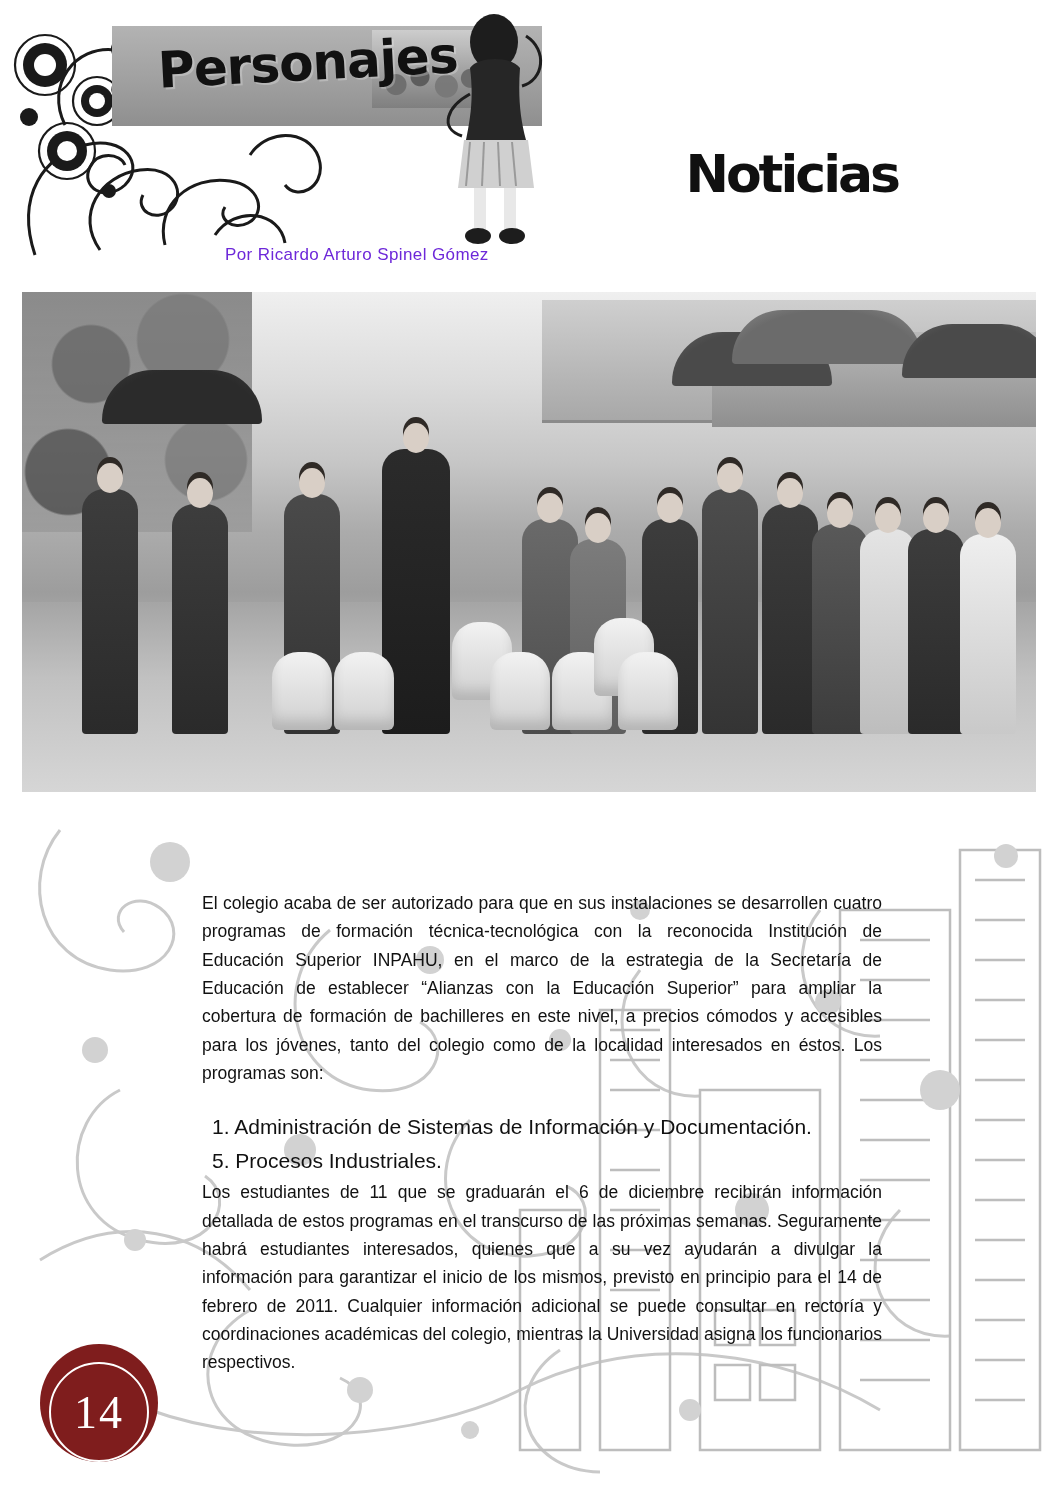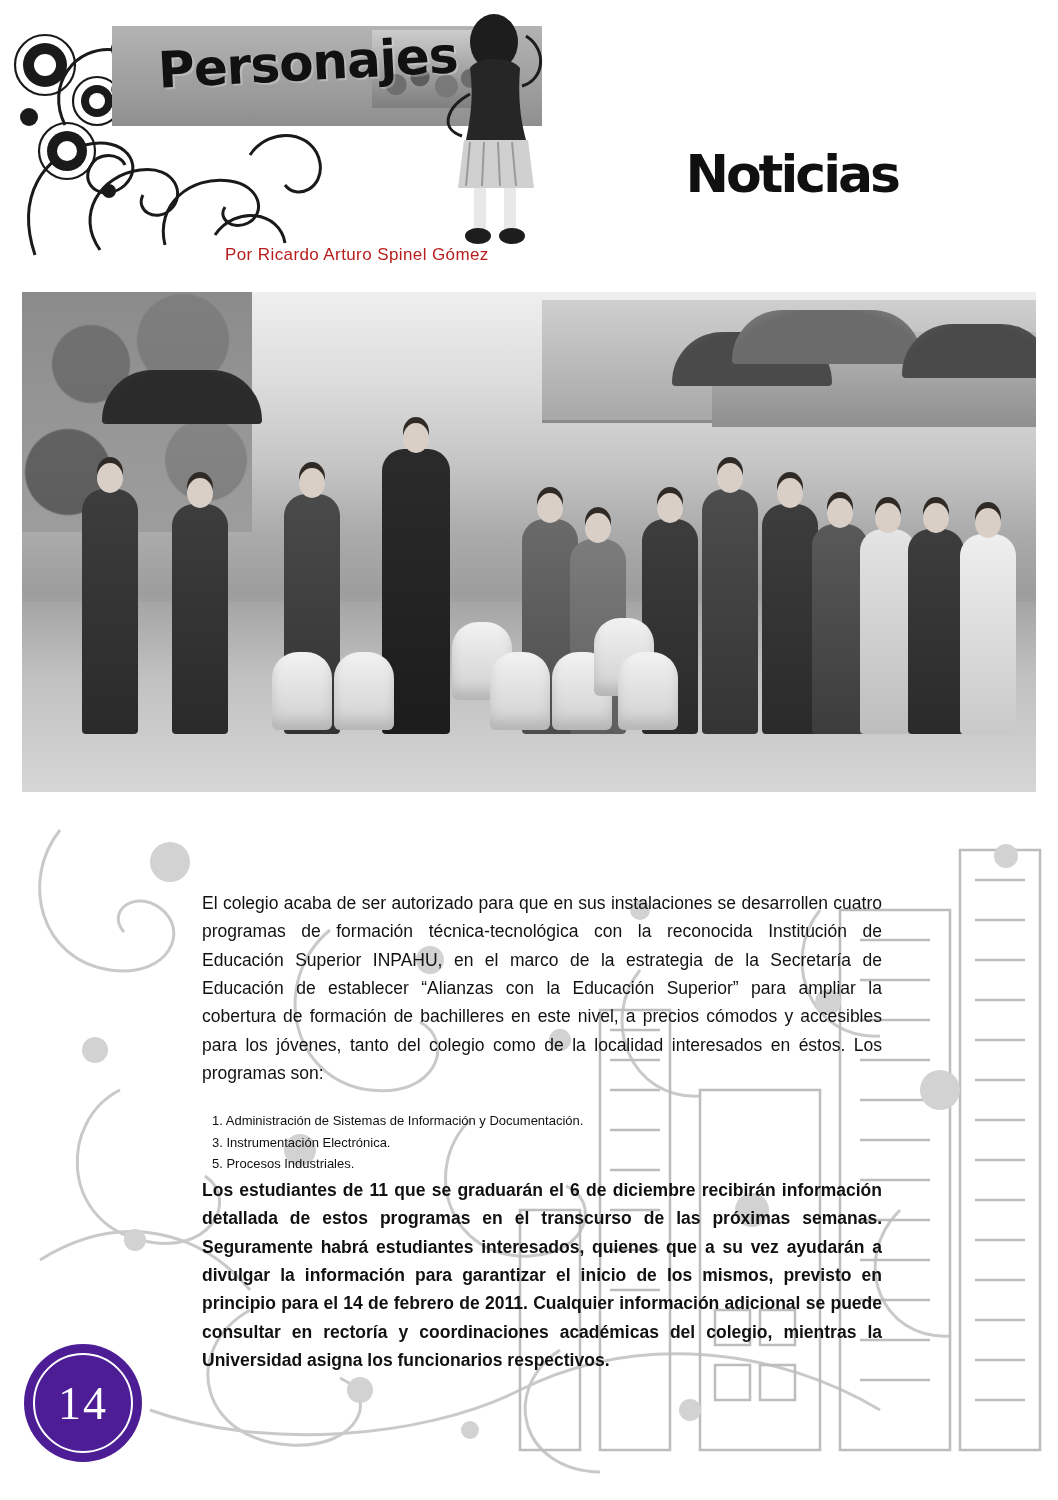--- a/index.html
+++ b/index.html
@@ -94,21 +94,21 @@
     letter-spacing: -3px;
     color: #101010;
     line-height: 1;
   }
 
   .byline {
     position: absolute;
     left: 225px;
     top: 245px;
     font-size: 17px;
-    color: #b91c1c;
+    color: #6d28d9;
     letter-spacing: .4px;
     font-family: "Liberation Sans", sans-serif;
   }
 
   
   .photo-wrap {
     position: absolute;
     left: 22px;
     top: 292px;
     width: 1014px;
@@ -203,41 +203,40 @@
     text-align: justify;
   }
   .body-text p.first { text-align: justify; }
   .list {
     margin: 24px 0 0 10px;
     list-style: none;
     padding: 0;
   }
   .list li {
     margin: 0 0 2px 0;
-    font-size: 13px;
+    font-size: 21px;
     line-height: 1.5;
   }
   .para2 {
     margin-top: 26px;
     text-align: justify;
-    font-weight: bold;
   }
 
   
   .page-num {
     position: absolute;
-    left: 24px;
+    left: 40px;
     top: 1344px;
     width: 118px;
     height: 118px;
     border-radius: 50%;
-    background: #4c1d95;
+    background: #7f1d1d;
     color: #fff;
     display: flex;
-    align-items: center;
+    align-items: flex-end;
     justify-content: center;
   }
   .page-num .inner {
     width: 96px; height: 96px;
     border-radius: 50%;
     border: 2px solid #fff;
     display: flex;
     align-items: center;
     justify-content: center;
     font-family: "Liberation Serif", serif;
@@ -411,21 +410,20 @@
       <circle cx="470" cy="640" r="9"></circle>
         <circle cx="690" cy="620" r="11"></circle>
     </g>
   </svg>
 
   <div class="body-text">
     <p class="first">El colegio acaba de ser autorizado para que en sus instalaciones se desarrollen cuatro programas de formación técnica-tecnológica con la reconocida Institución de Educación Superior INPAHU, en el marco de la estrategia de la Secretaría de Educación de establecer “Alianzas con la Educación Superior” para ampliar la cobertura de formación de bachilleres en este nivel, a precios cómodos y accesibles para los jóvenes, tanto del colegio como de la localidad interesados en éstos. Los programas son:</p>
 
     <ul class="list">
       <li>1. Administración de Sistemas de Información y Documentación.</li>
-      <li>3. Instrumentación Electrónica.</li>
       <li>5. Procesos Industriales.</li>
     </ul>
 
     <p class="para2">Los estudiantes de 11 que se graduarán el 6 de diciembre recibirán información detallada de estos programas en el transcurso de las próximas semanas. Seguramente habrá estudiantes interesados, quienes que a su vez ayudarán a divulgar la información para garantizar el inicio de los mismos, previsto en principio para el 14 de febrero de 2011. Cualquier información adicional se puede consultar en rectoría y coordinaciones académicas del colegio, mientras la Universidad asigna los funcionarios respectivos.</p>
   </div>
 
   <div class="page-num">
     <div class="inner">14</div>
   </div>
 

